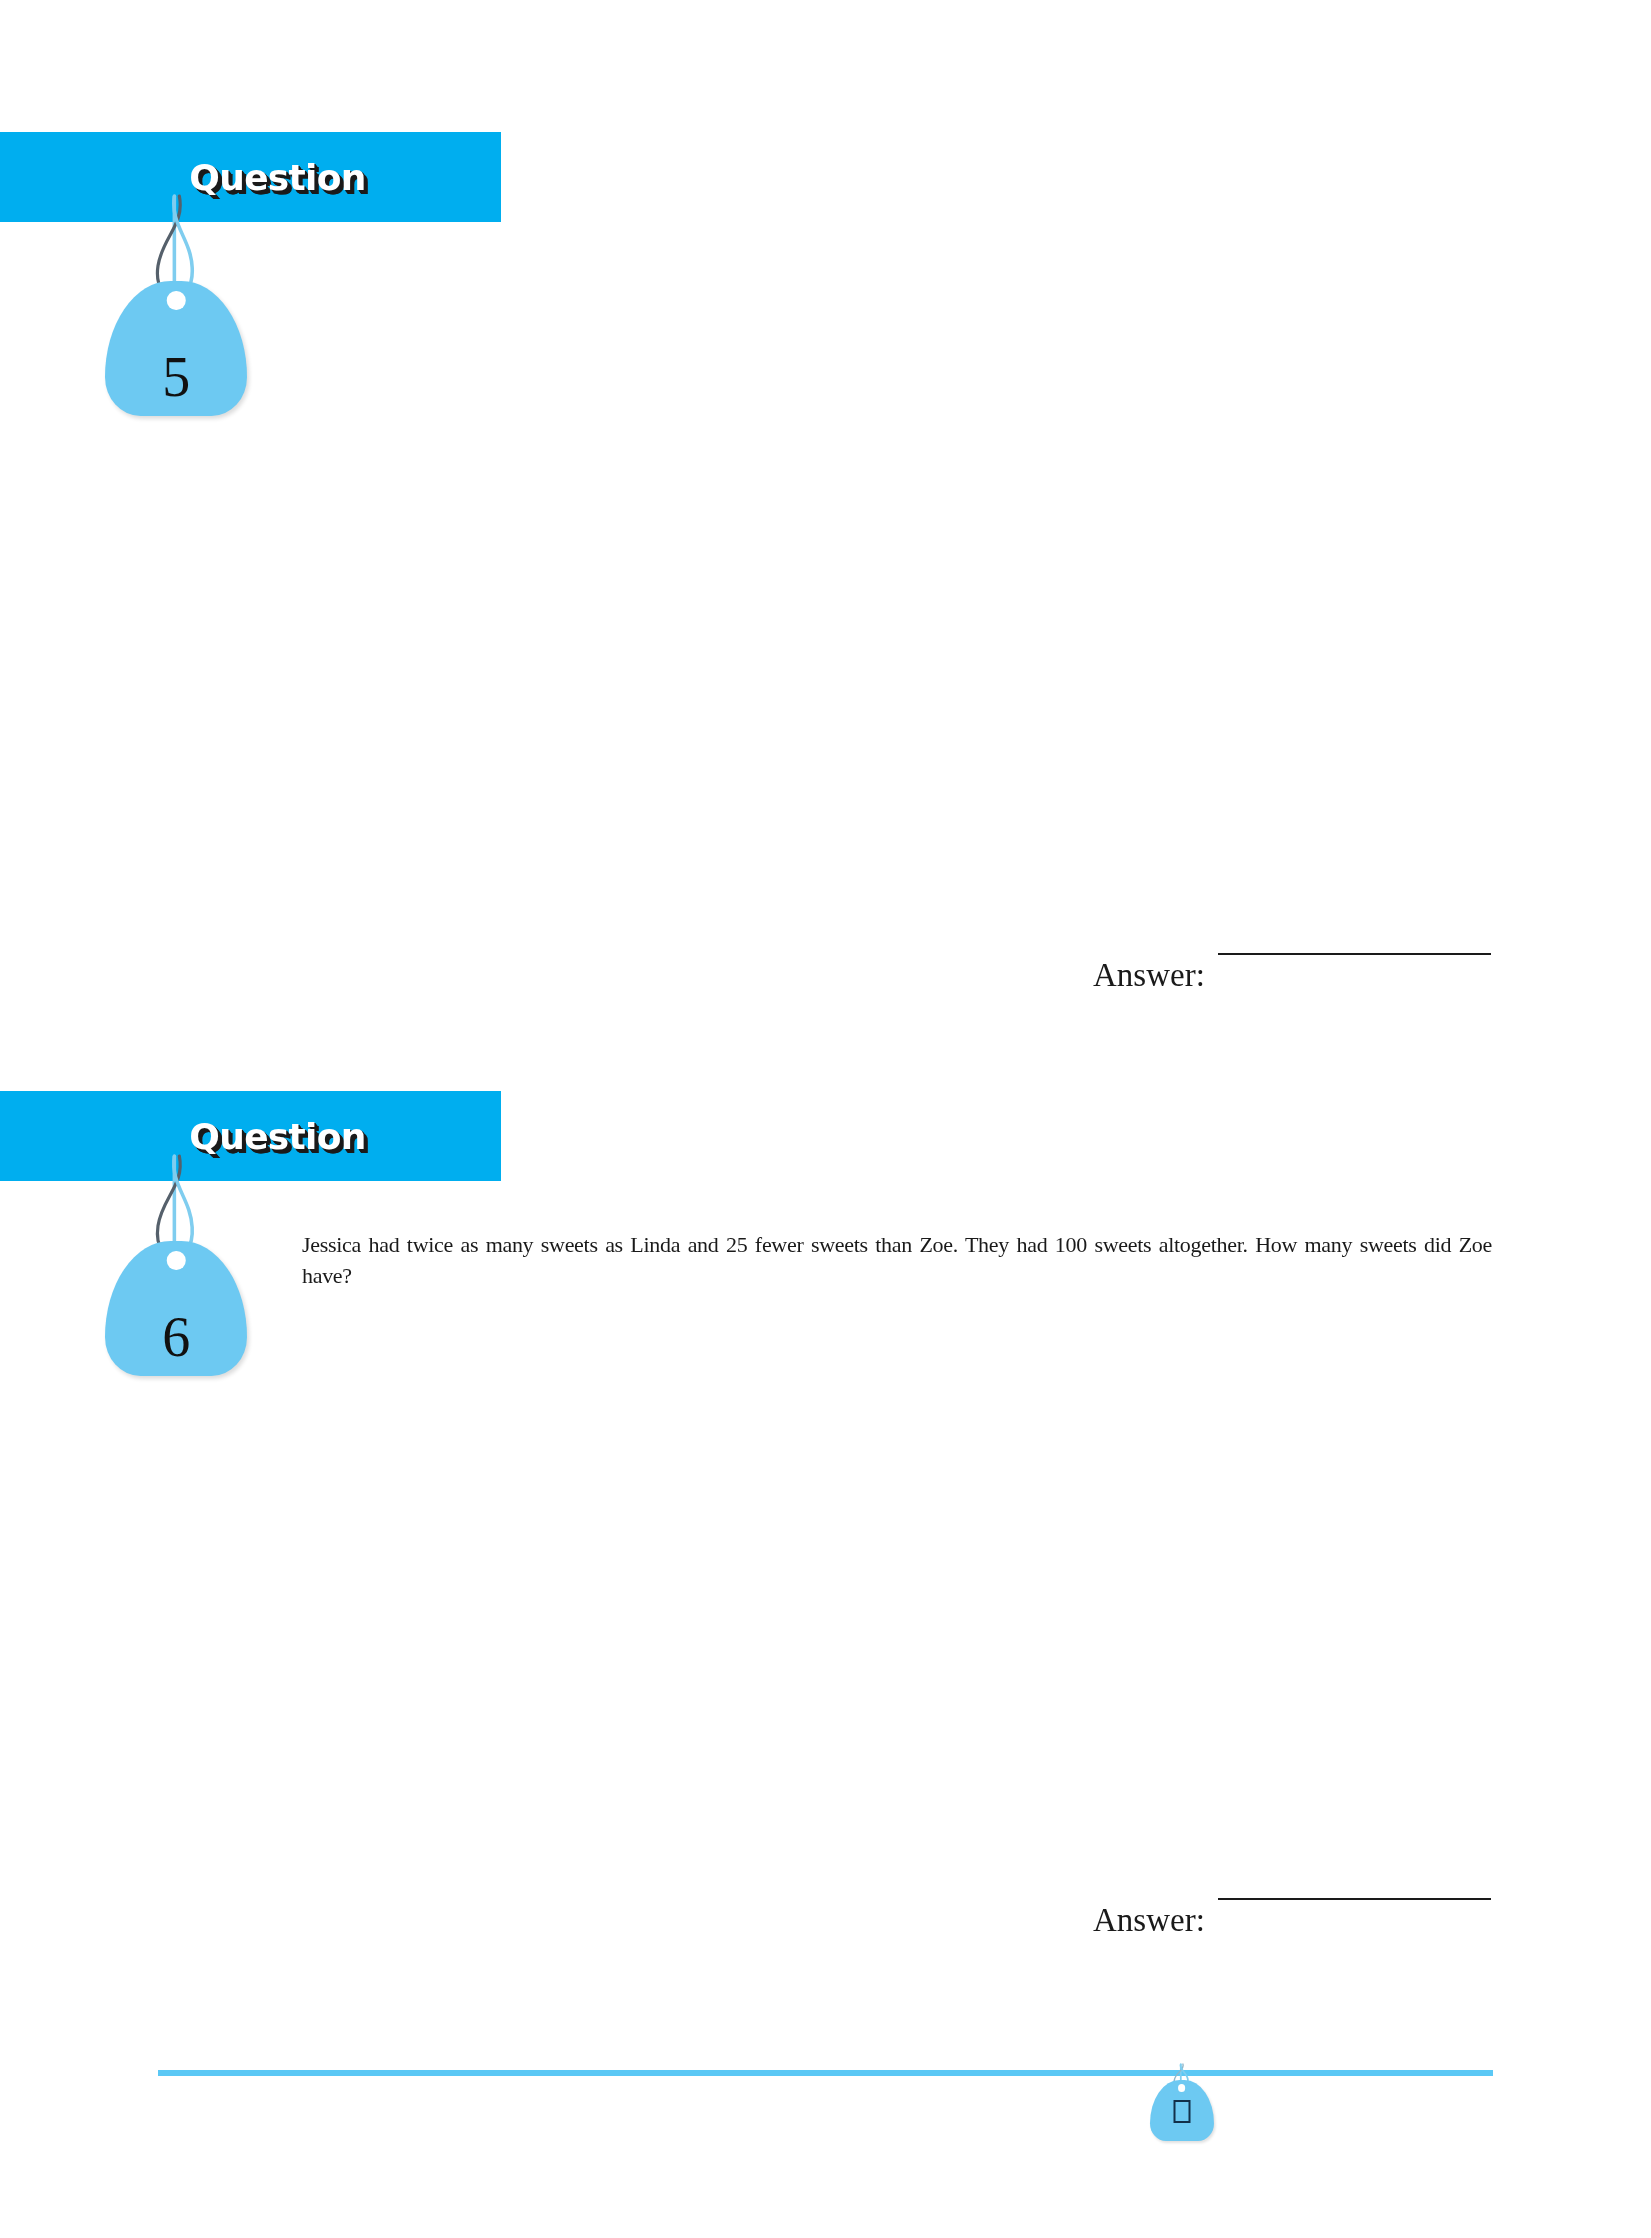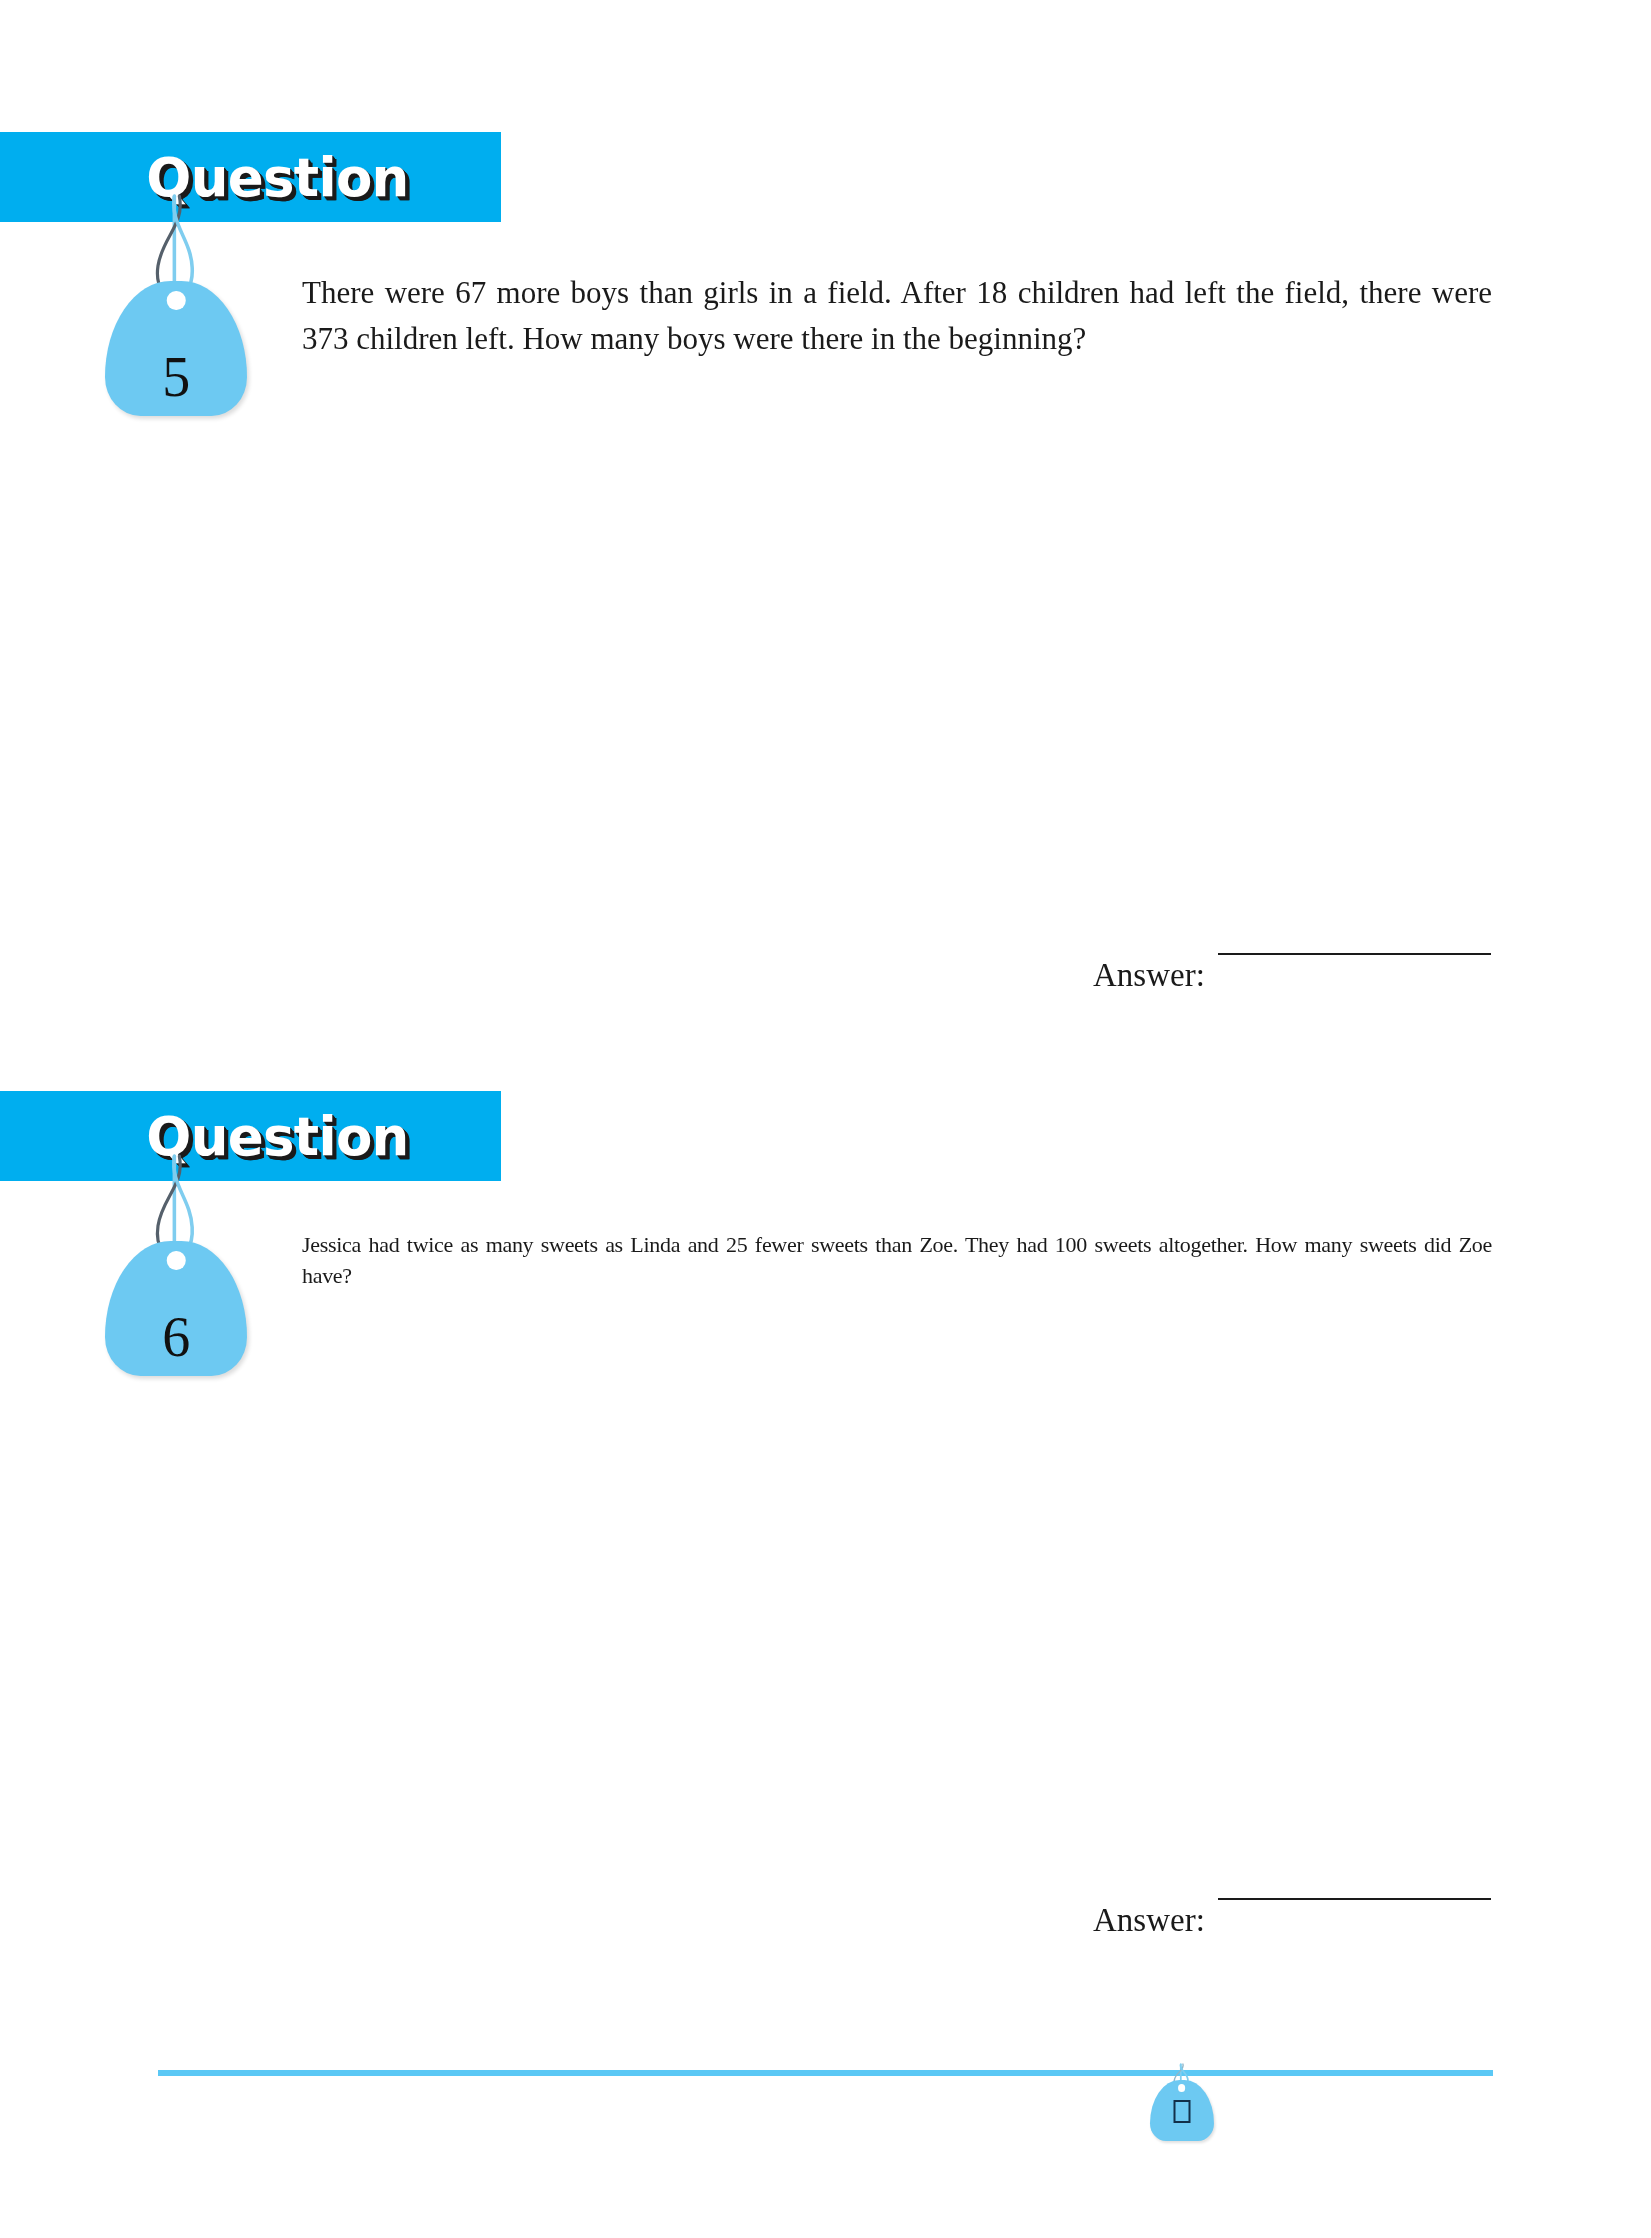--- a/index.html
+++ b/index.html
@@ -35,21 +35,21 @@
     top: 0;
     right: 0;
     bottom: 0;
     display: flex;
     align-items: center;
     justify-content: center;
     padding-left: 54px;
     box-sizing: border-box;
     font-family: "DejaVu Sans", sans-serif;
     font-weight: bold;
-    font-size: 53px;
+    font-size: 36px;
     letter-spacing: -0.7px;
     color: #ffffff;
     text-shadow:
        4.3px 4.3px 0 #1a1a1a,
        3.6px 3.6px 0 #1a1a1a,
        2.8px 2.8px 0 #1a1a1a,
        2.1px 2.1px 0 #1a1a1a,
        1.4px 1.4px 0 #1a1a1a;
     -webkit-font-smoothing: antialiased;
   }
@@ -208,21 +208,20 @@
       <path d="M127 0 C127 48 127 96 127 138" stroke="#7FCDEF" stroke-width="5" fill="none"></path>
       <path d="M134 0 C142 40 110 58 104 98 C99 132 118 144 131 146" stroke="#55606b" stroke-width="4.5" fill="none" stroke-linecap="round"></path>
       <path d="M127 0 C121 40 150 60 152 100 C154 130 138 144 128 147" stroke="#7FCDEF" stroke-width="5" fill="none" stroke-linecap="round"></path>
     </svg>
     <div class="tag-body">
       <div class="tag-hole"></div>
       <div class="tag-number">5</div>
     </div>
   </div>
 
-  <div class="q-text" style="top:270px;">There were 67 more boys than girls in a field. After 18 children had left the field, there were 373 children left. How many boys were there in the beginning?</div>
 
   <div class="answer-row" style="left:1093px; top:957px;">
     <span class="answer-label">Answer:</span>
     <span class="answer-rule"></span>
   </div>
 
   <div class="q-banner" style="top:1091px;">
     <div class="q-banner-label">Question</div>
   </div>
 

